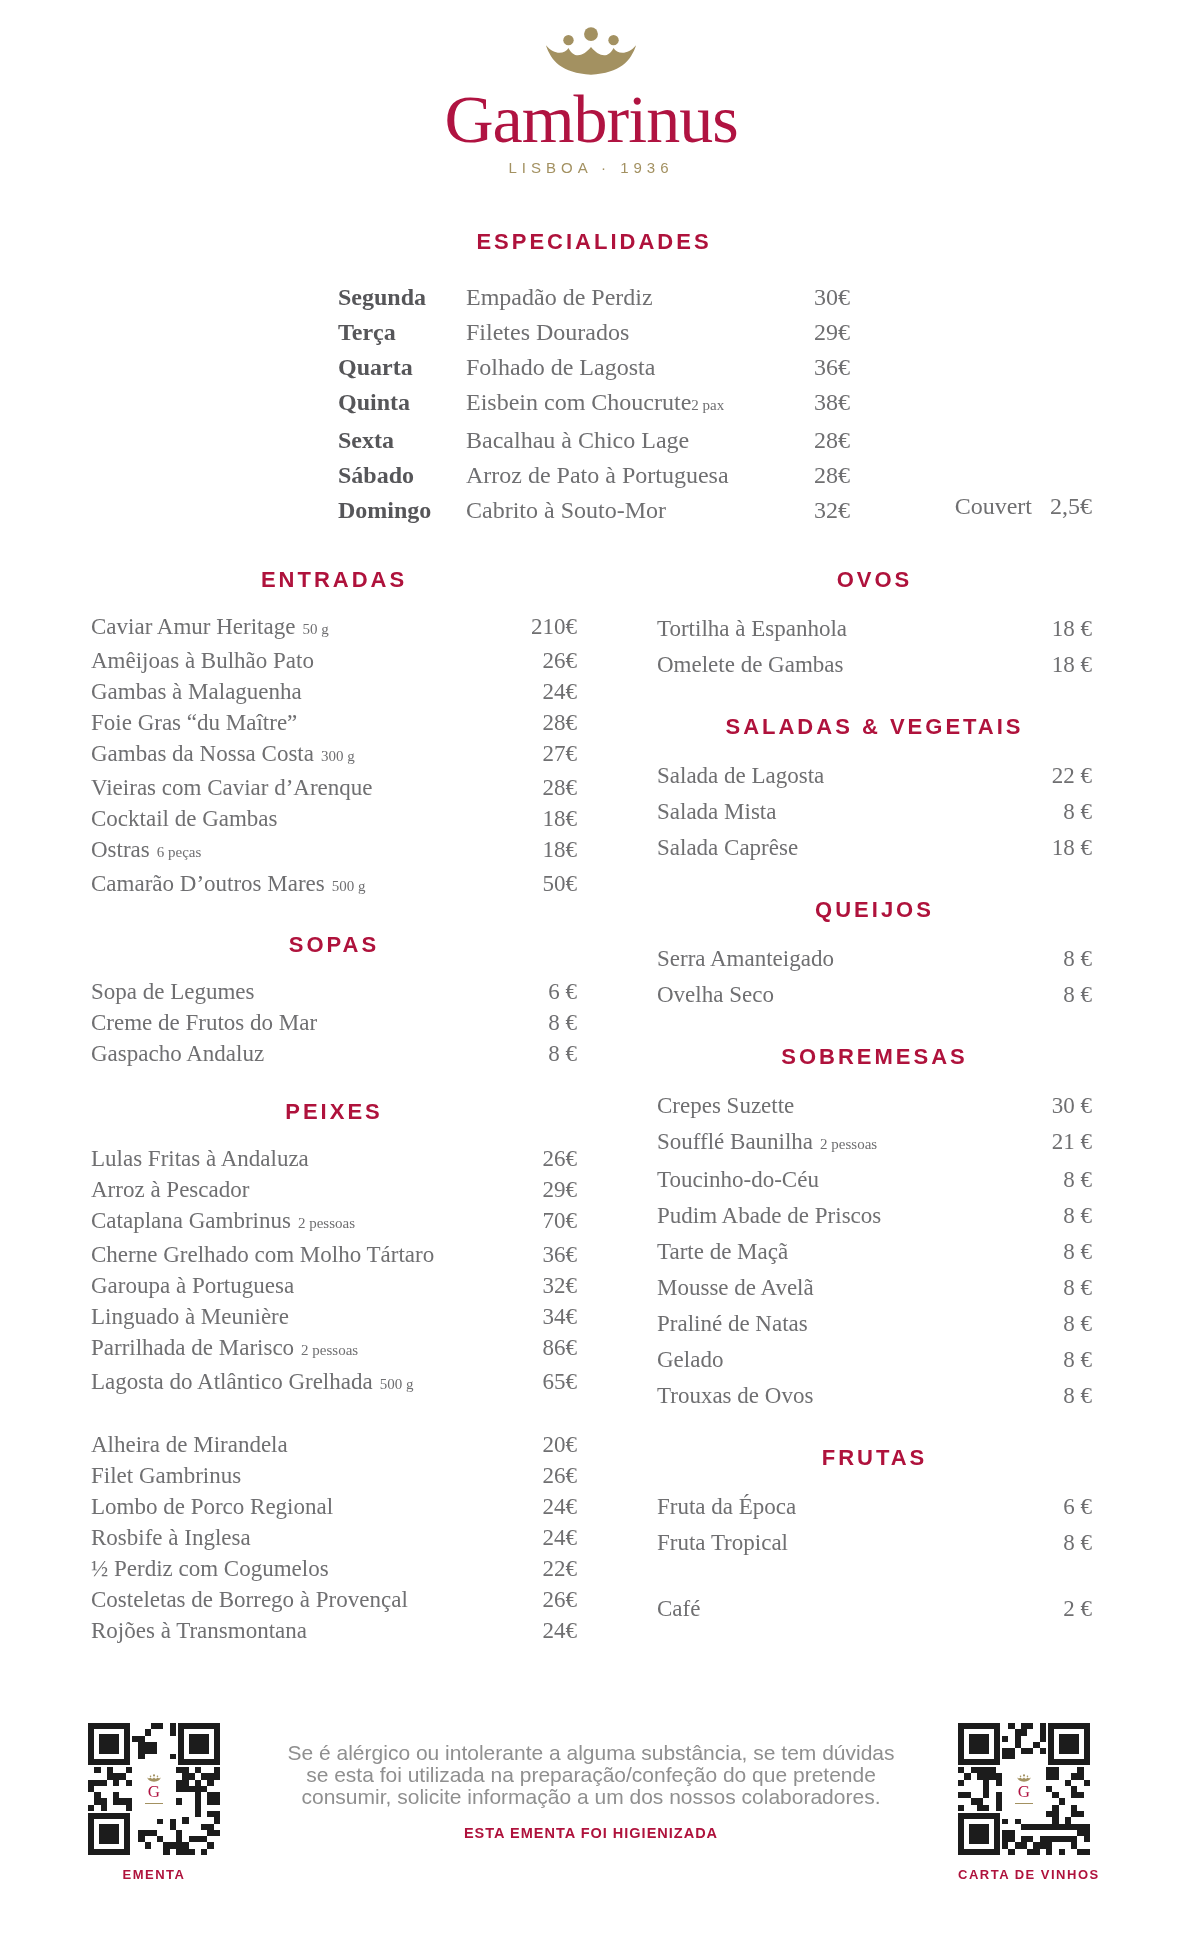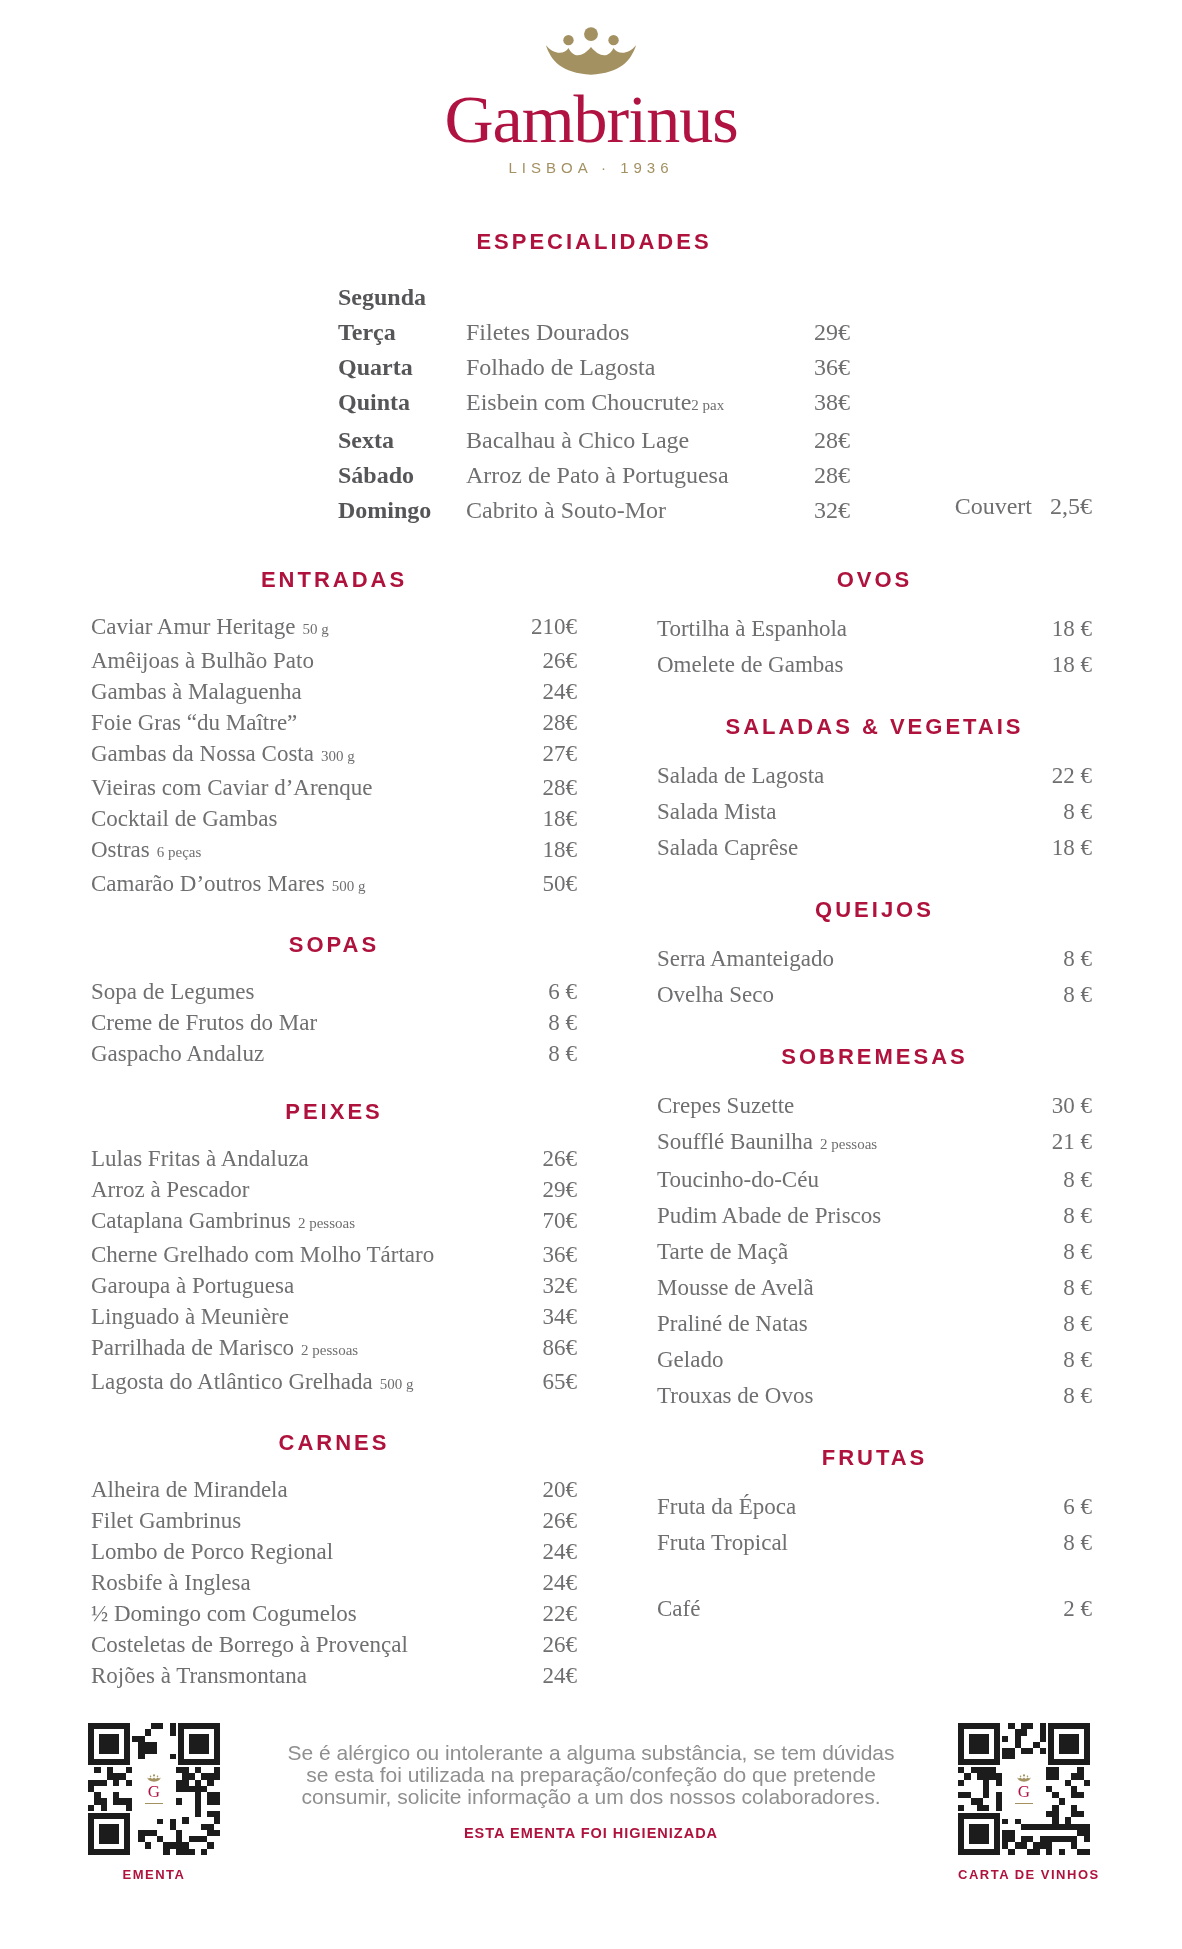--- a/index.html
+++ b/index.html
@@ -85,20 +85,25 @@
     </svg>
     <div class="wordmark">Gambrinus</div>
     <div class="brand-sub">LISBOA · 1936</div>
   </header>
 
   <section class="specials">
     <h2 class="red-heading">ESPECIALIDADES</h2>
     <div id="specials-rows">
         <div class="special-row">
     <span class="day">Segunda</span>
+    <span class="dish">
+      <span class="dish-name">Empadão de Perdiz</span>
+
+      <span class="price">30€</span>
+    </span>
   </div>
         <div class="special-row">
     <span class="day">Terça</span>
     <span class="dish">
       <span class="dish-name">Filetes Dourados</span>
 
       <span class="price">29€</span>
     </span>
   </div>
         <div class="special-row">
@@ -257,21 +262,20 @@
     <span class="item-price">86€</span>
   </li>
           <li class="item">
     <span class="item-name">Lagosta do Atlântico Grelhada</span>
     <span class="item-note">500 g</span>
     <span class="item-price">65€</span>
   </li>
         </ul>
   </section>
       <section class="menu-section">
-    <h3 class="red-heading section-title">CARNES</h3>
     <ul class="items">
           <li class="item">
     <span class="item-name">Alheira de Mirandela</span>
 
     <span class="item-price">20€</span>
   </li>
           <li class="item">
     <span class="item-name">Filet Gambrinus</span>
 
     <span class="item-price">26€</span>
@@ -280,21 +284,21 @@
     <span class="item-name">Lombo de Porco Regional</span>
 
     <span class="item-price">24€</span>
   </li>
           <li class="item">
     <span class="item-name">Rosbife à Inglesa</span>
 
     <span class="item-price">24€</span>
   </li>
           <li class="item">
-    <span class="item-name">½ Domingo com Cogumelos</span>
+    <span class="item-name">½ Perdiz com Cogumelos</span>
 
     <span class="item-price">22€</span>
   </li>
           <li class="item">
     <span class="item-name">Costeletas de Borrego à Provençal</span>
 
     <span class="item-price">26€</span>
   </li>
           <li class="item">
     <span class="item-name">Rojões à Transmontana</span>

